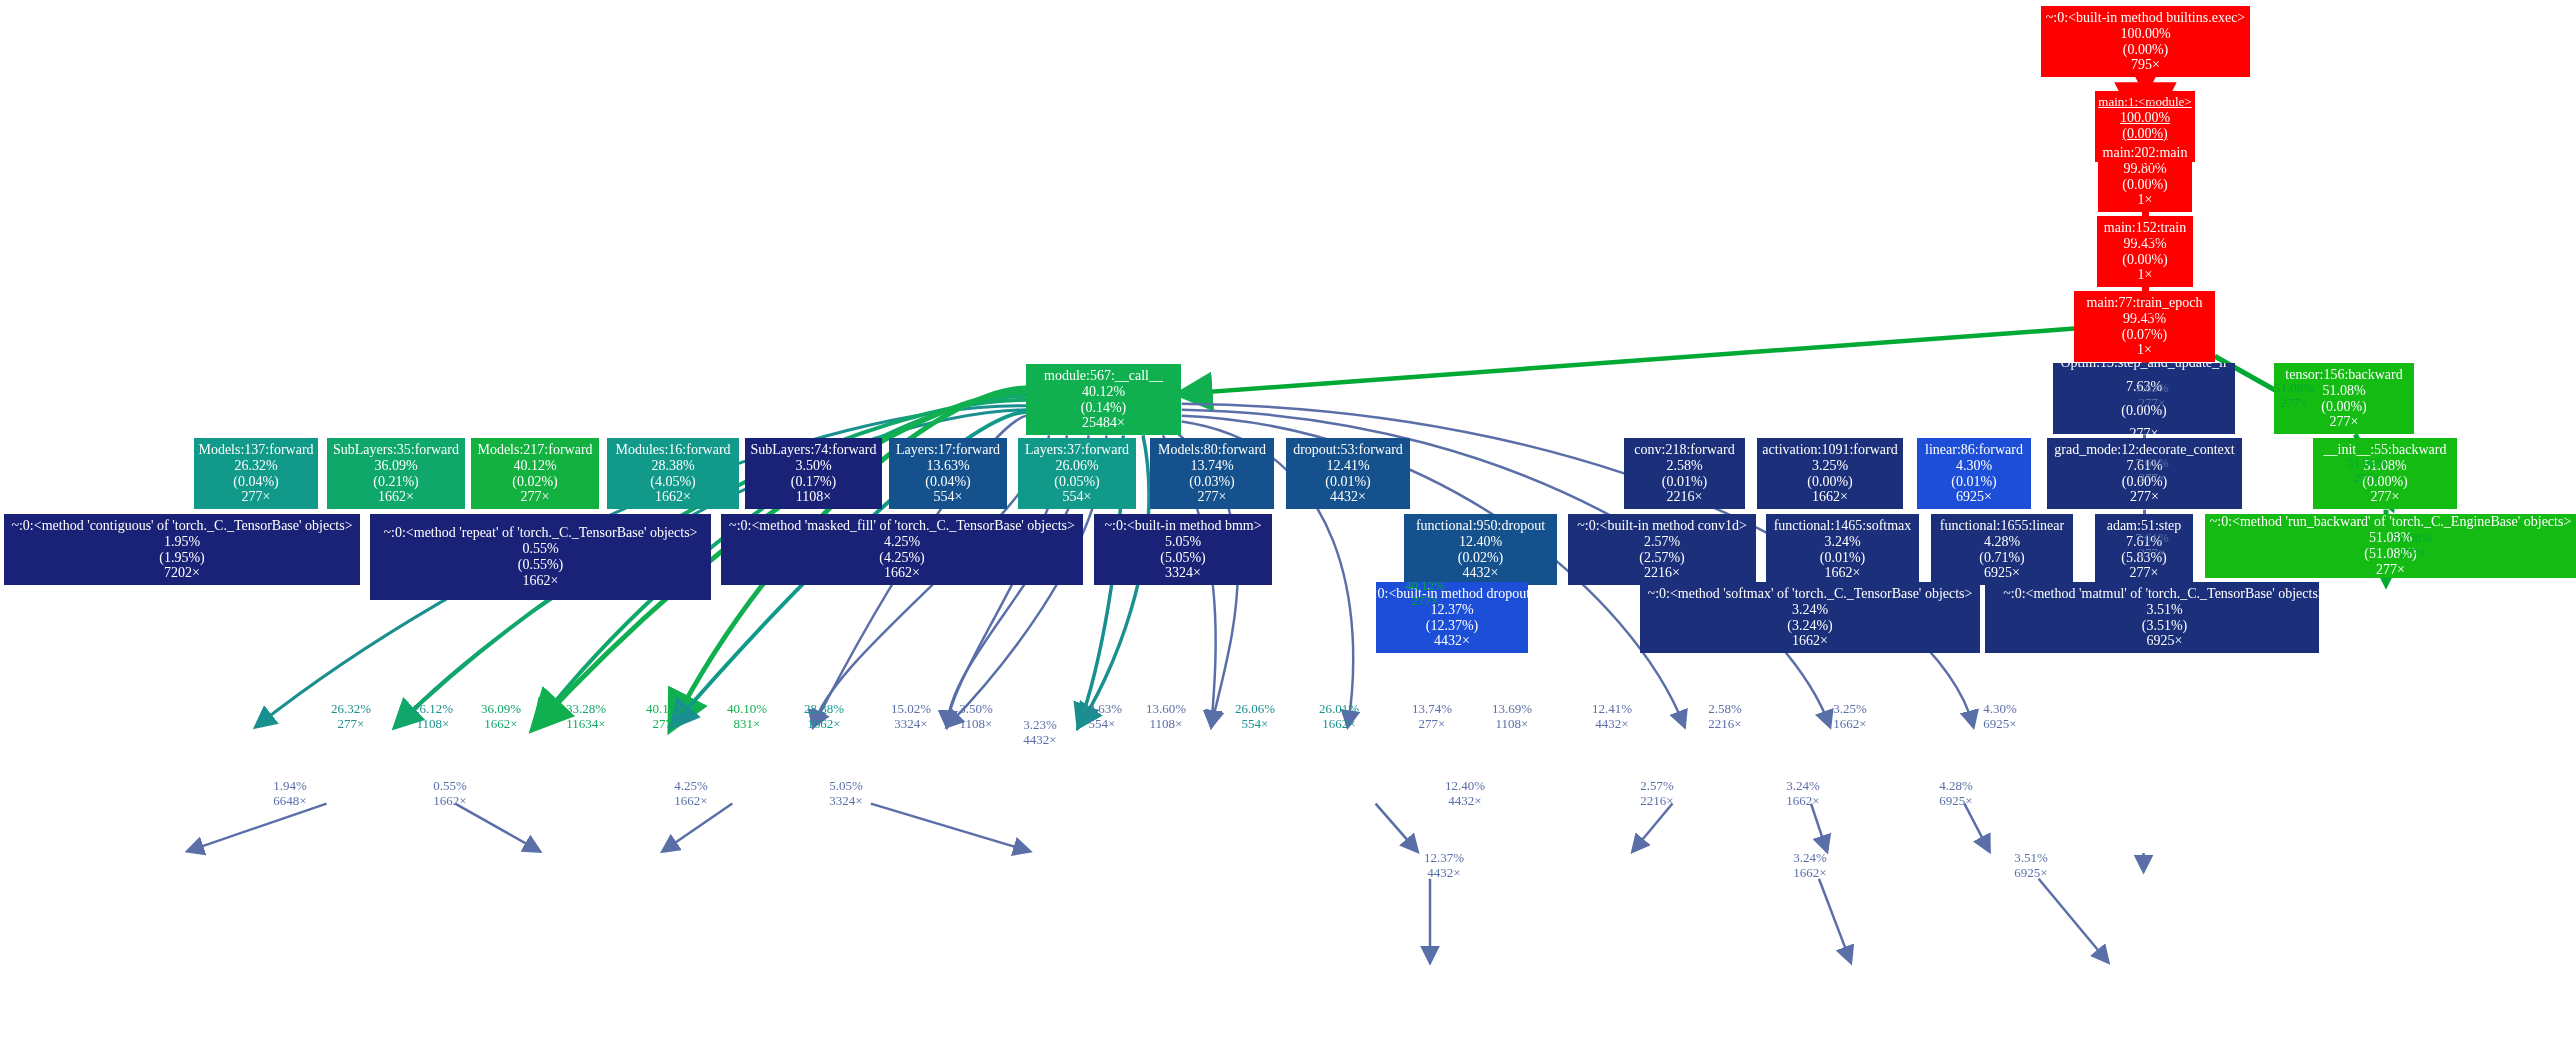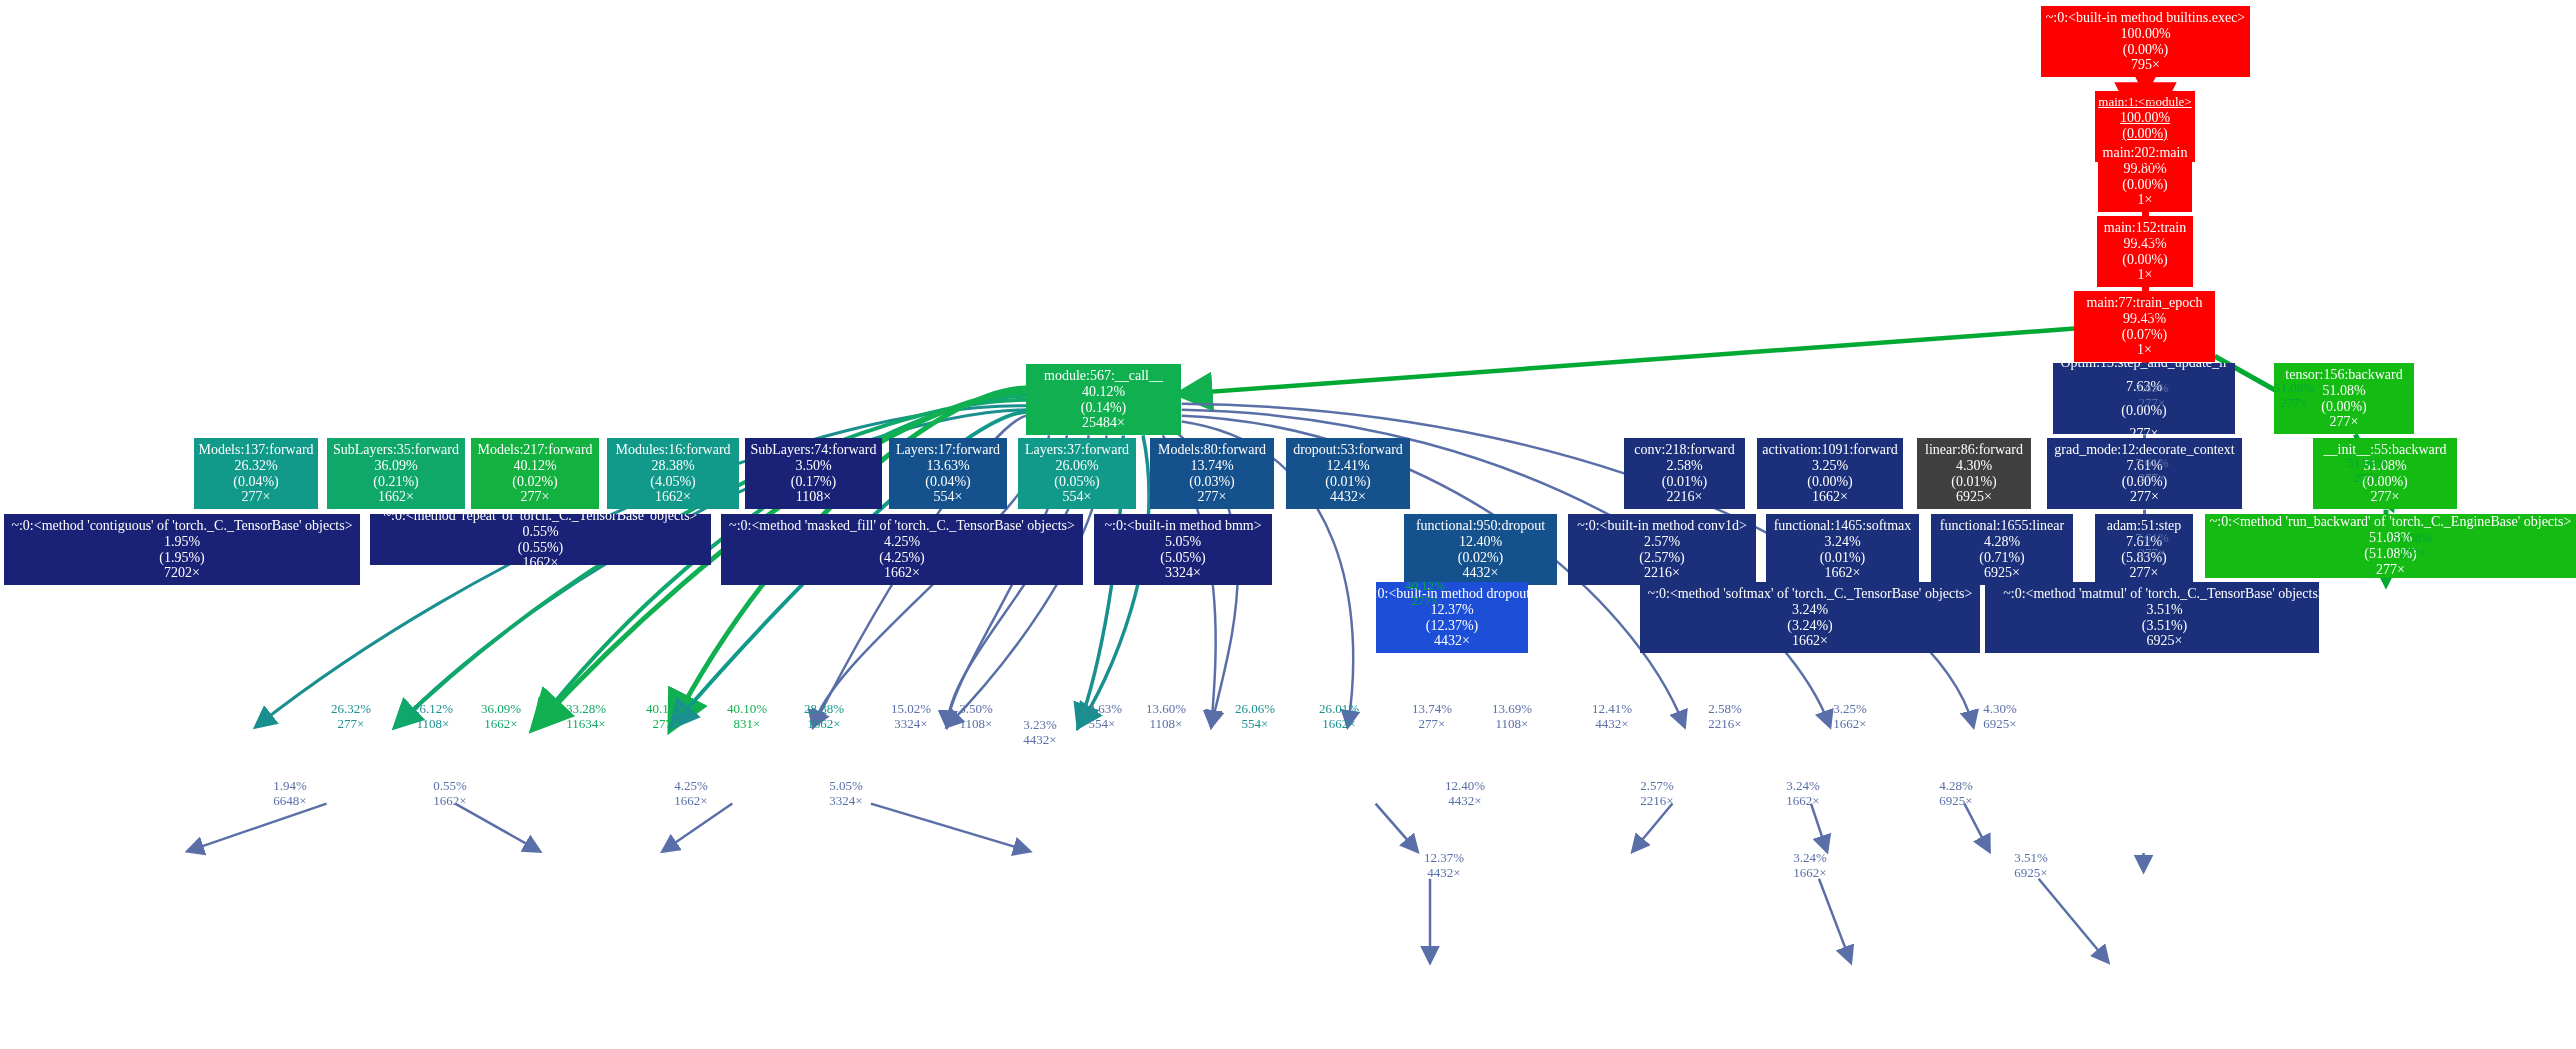--- a/index.html
+++ b/index.html
@@ -266,33 +266,33 @@
         <span class="npct">2.58%</span>
         <span class="nself">(0.01%)</span>
         <span class="ncalls">2216×</span>
       </div>
       <div class="node" style="left: 1757px; top: 438px; width: 146px; height: 71px; background: rgb(27, 47, 122); font-size: 14px;">
         <span class="nlabel">activation:1091:forward</span>
         <span class="npct">3.25%</span>
         <span class="nself">(0.00%)</span>
         <span class="ncalls">1662×</span>
       </div>
-      <div class="node" style="left: 1917px; top: 438px; width: 114px; height: 71px; background: #404040; font-size: 14px;">
+      <div class="node" style="left: 1917px; top: 438px; width: 114px; height: 71px; background: #1d4ed8; font-size: 14px;">
         <span class="nlabel">linear:86:forward</span>
         <span class="npct">4.30%</span>
         <span class="nself">(0.01%)</span>
         <span class="ncalls">6925×</span>
       </div>
       <div class="node" style="left: 4px; top: 514px; width: 356px; height: 71px; background: rgb(26, 34, 119); font-size: 14px;">
         <span class="nlabel">~:0:&lt;method 'contiguous' of 'torch._C._TensorBase' objects&gt;</span>
         <span class="npct">1.95%</span>
         <span class="nself">(1.95%)</span>
         <span class="ncalls">7202×</span>
       </div>
-      <div class="node" style="left: 370px; top: 514px; width: 341px; height: 51px; background: rgb(26, 34, 119); font-size: 14px;">
+      <div class="node" style="left: 370px; top: 514px; width: 341px; height: 86px; background: rgb(26, 34, 119); font-size: 14px;">
         <span class="nlabel">~:0:&lt;method 'repeat' of 'torch._C._TensorBase' objects&gt;</span>
         <span class="npct">0.55%</span>
         <span class="nself">(0.55%)</span>
         <span class="ncalls">1662×</span>
       </div>
       <div class="node" style="left: 721px; top: 514px; width: 362px; height: 71px; background: rgb(26, 34, 119); font-size: 14px;">
         <span class="nlabel">~:0:&lt;method 'masked_fill' of 'torch._C._TensorBase' objects&gt;</span>
         <span class="npct">4.25%</span>
         <span class="nself">(4.25%)</span>
         <span class="ncalls">1662×</span>

